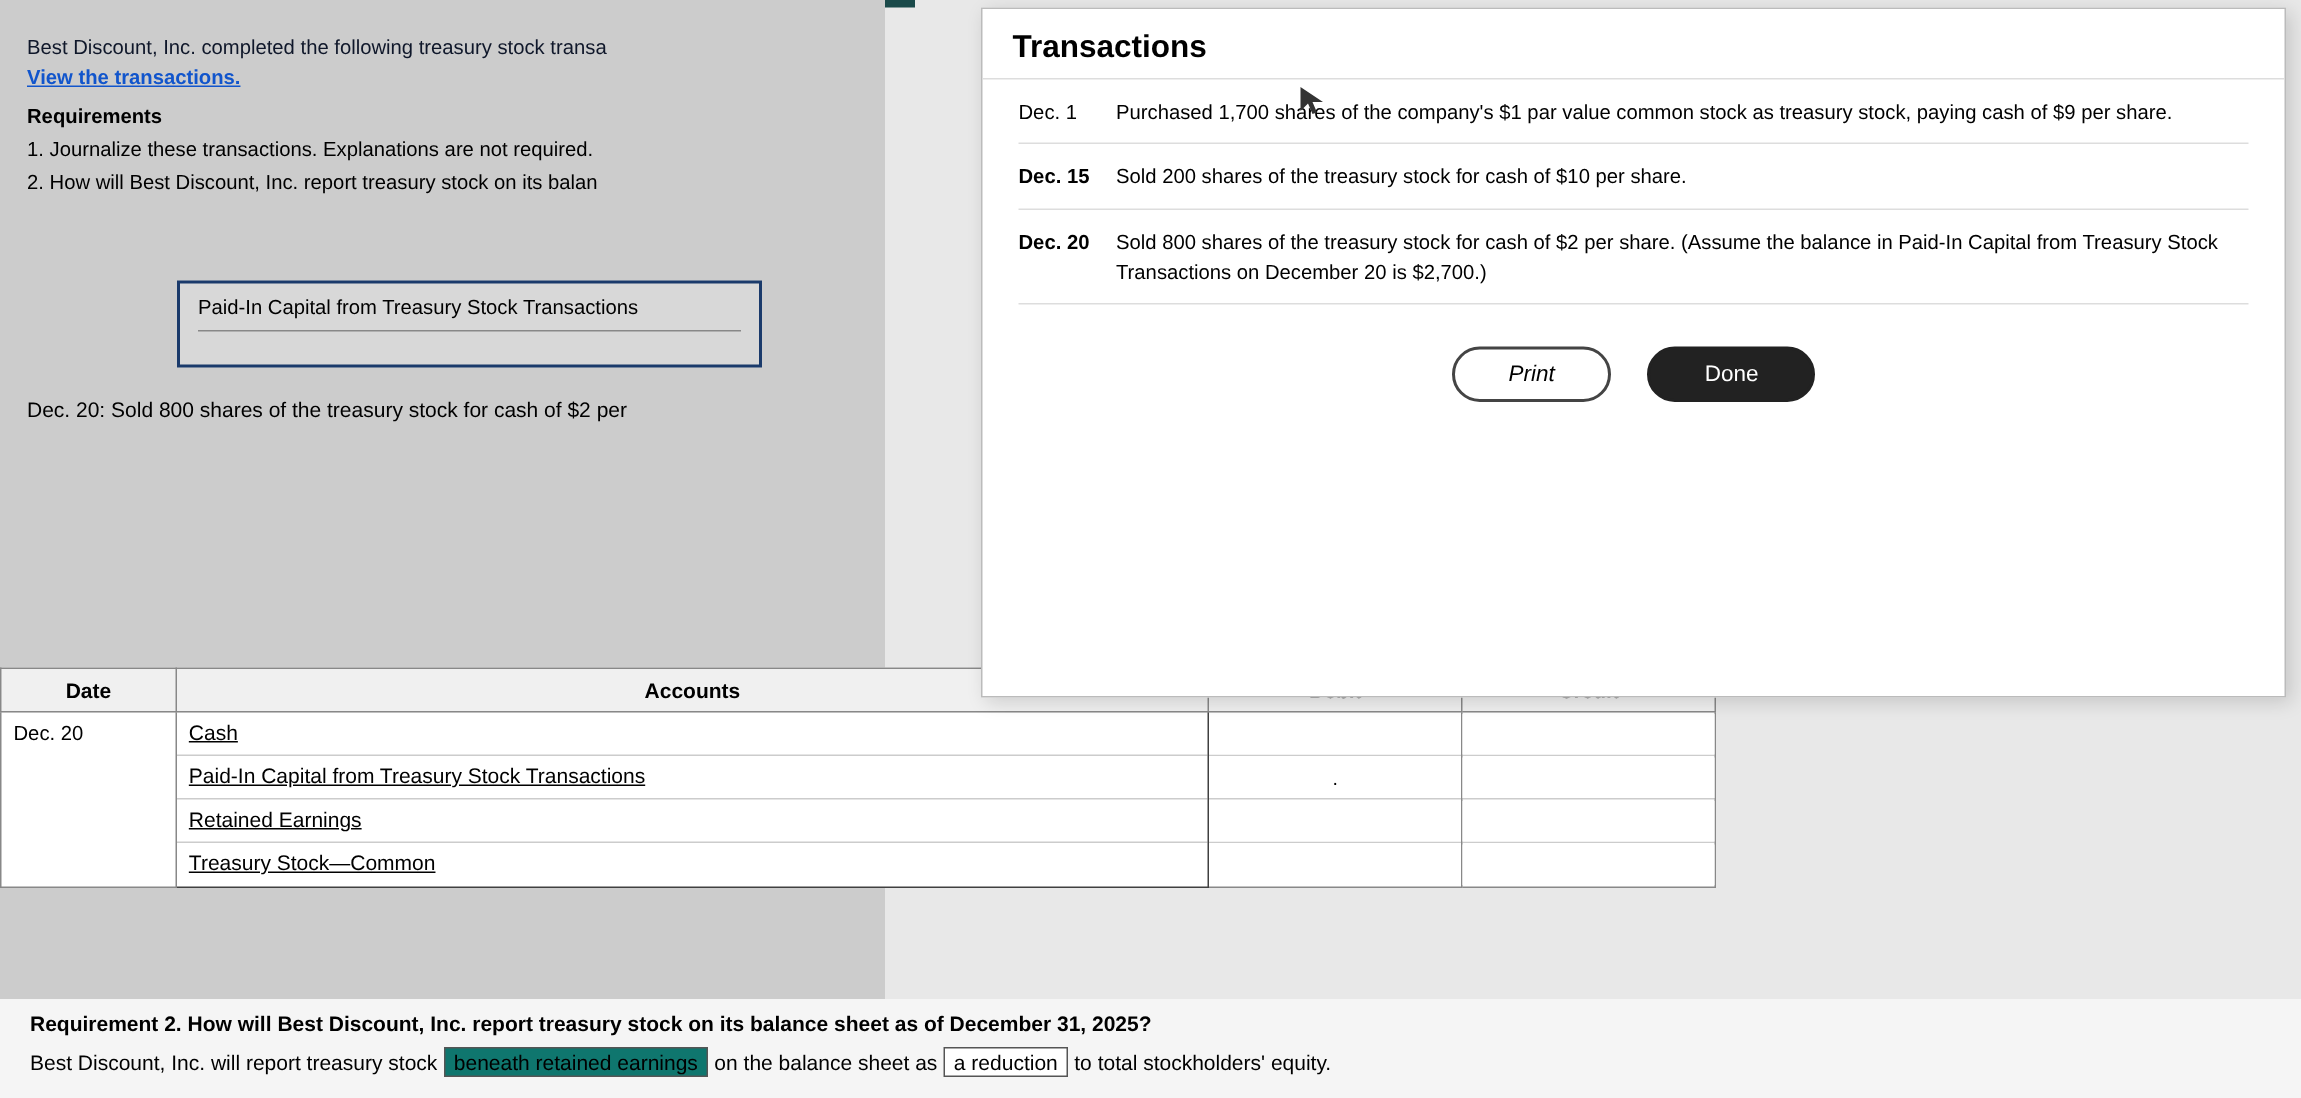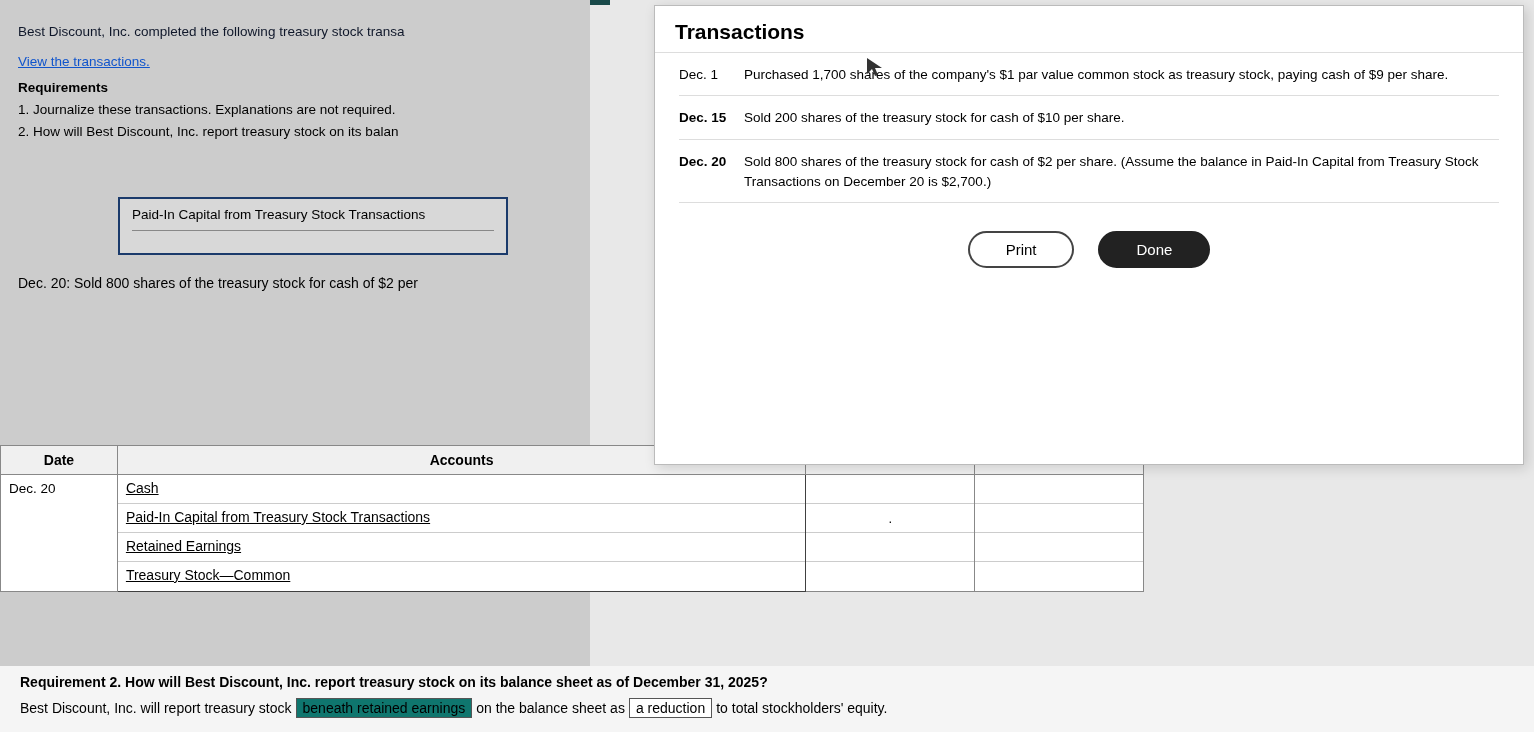--- a/index.html
+++ b/index.html
@@ -89,21 +89,21 @@
 <body>
 
 <div class="main-area">
 
   <div class="dark-strip"></div>
   <div class="dark-side-strip"></div>
 
   <div class="left-section">
     <div style="margin-top:6px;">
       <p class="intro-text" style="font-size:13.5px; color:#0f172a; line-height:1.5;">Best Discount, Inc. completed the following treasury stock transa</p>
-      <a class="view-link" style="color:#1155cc; text-decoration:underline; font-size:13.5px; display:block; margin-top:12px;">View the transactions.</a>
+      <a class="view-link" style="color:#1155cc; text-decoration:underline; font-size:13.5px; display:block; margin-top:2px;font-weight:bold;">View the transactions.</a>
 
       <div style="margin-top:10px;">
         <span style="font-weight:bold; font-size:13.5px;">Requirements</span>
         <div style="font-size:13.5px; margin-top:4px; line-height:1.6;">1.  Journalize these transactions. Explanations are not required.</div>
         <div style="font-size:13.5px; line-height:1.6;">2.  How will Best Discount, Inc. report treasury stock on its balan</div>
       </div>
 
       <div style="margin-top: 55px; margin-left: 100px;">
         <div style="border: 2px solid #1a3a6b; background: #d8d8d8; padding: 8px 12px; width: 390px; font-size: 13.5px;">
           <span>Paid-In Capital from Treasury Stock Transactions</span>
@@ -137,21 +137,21 @@
         <span style="font-weight:bold; width:65px; flex-shrink:0;">Dec. 15</span>
         <span style="flex:1;">Sold 200 shares of the treasury stock for cash of $10 per share.</span>
       </div>
 
       <div style="display:flex; margin-bottom:12px; font-size:13.5px; line-height:1.5; border-bottom:1px solid #ddd; padding-bottom:10px;">
         <span style="font-weight:bold; width:65px; flex-shrink:0;">Dec. 20</span>
         <span style="flex:1;">Sold 800 shares of the treasury stock for cash of $2 per share. (Assume the balance in Paid-In Capital from Treasury Stock Transactions on December 20 is $2,700.)</span>
       </div>
 
       <div style="display:flex; justify-content:center; gap:24px; margin-top:28px;">
-        <button style="border:2px solid #444; background:#fff; border-radius:22px; padding:8px 36px; font-size:15px; cursor:pointer;">Print</button>
+        <button style="border:2px solid #444; background:#fff; border-radius:22px; padding:8px 36px; font-size:15px; cursor:pointer;font-style:italic;">Print</button>
         <button style="border:2px solid #222; background:#222; color:#fff; border-radius:22px; padding:8px 36px; font-size:15px; cursor:pointer;">Done</button>
       </div>
     </div>
   </div>
 
   <div class="journal-container">
     <table style="width:1144px; border-collapse:collapse; font-size:14px; background:#fff;">
       <thead>
         <tr>
           <th style="border:1px solid #888; padding:6px 10px; text-align:center; font-weight:bold; background:#f0f0f0; width:90px;">Date</th>

